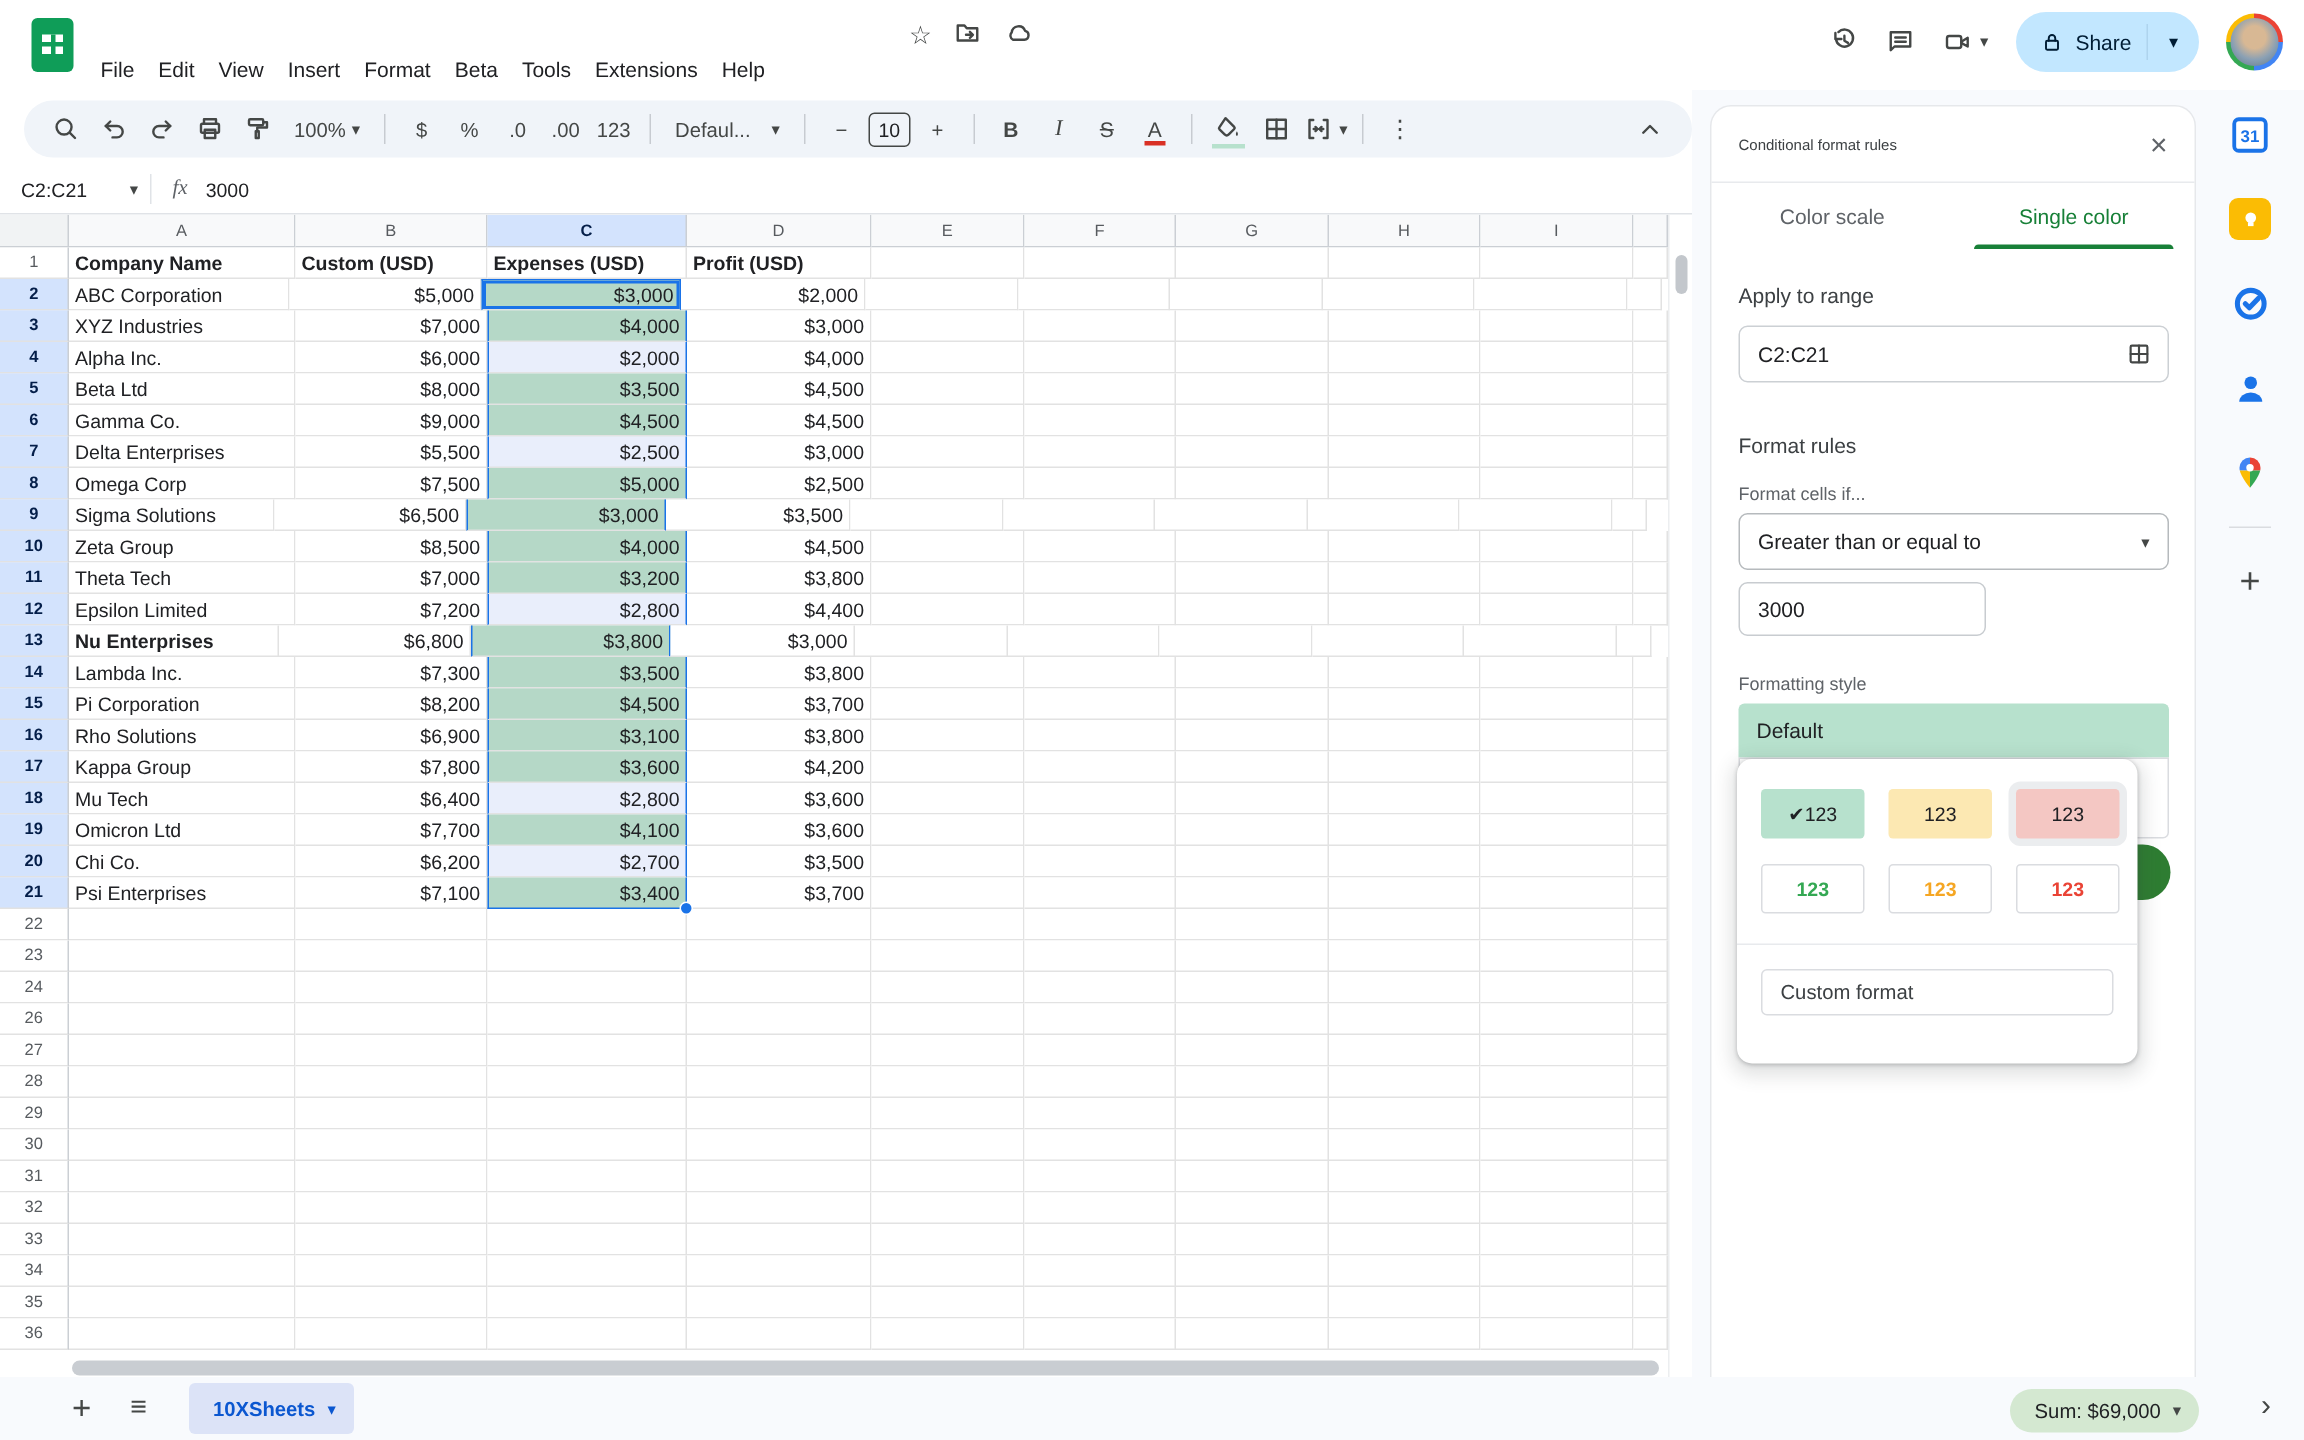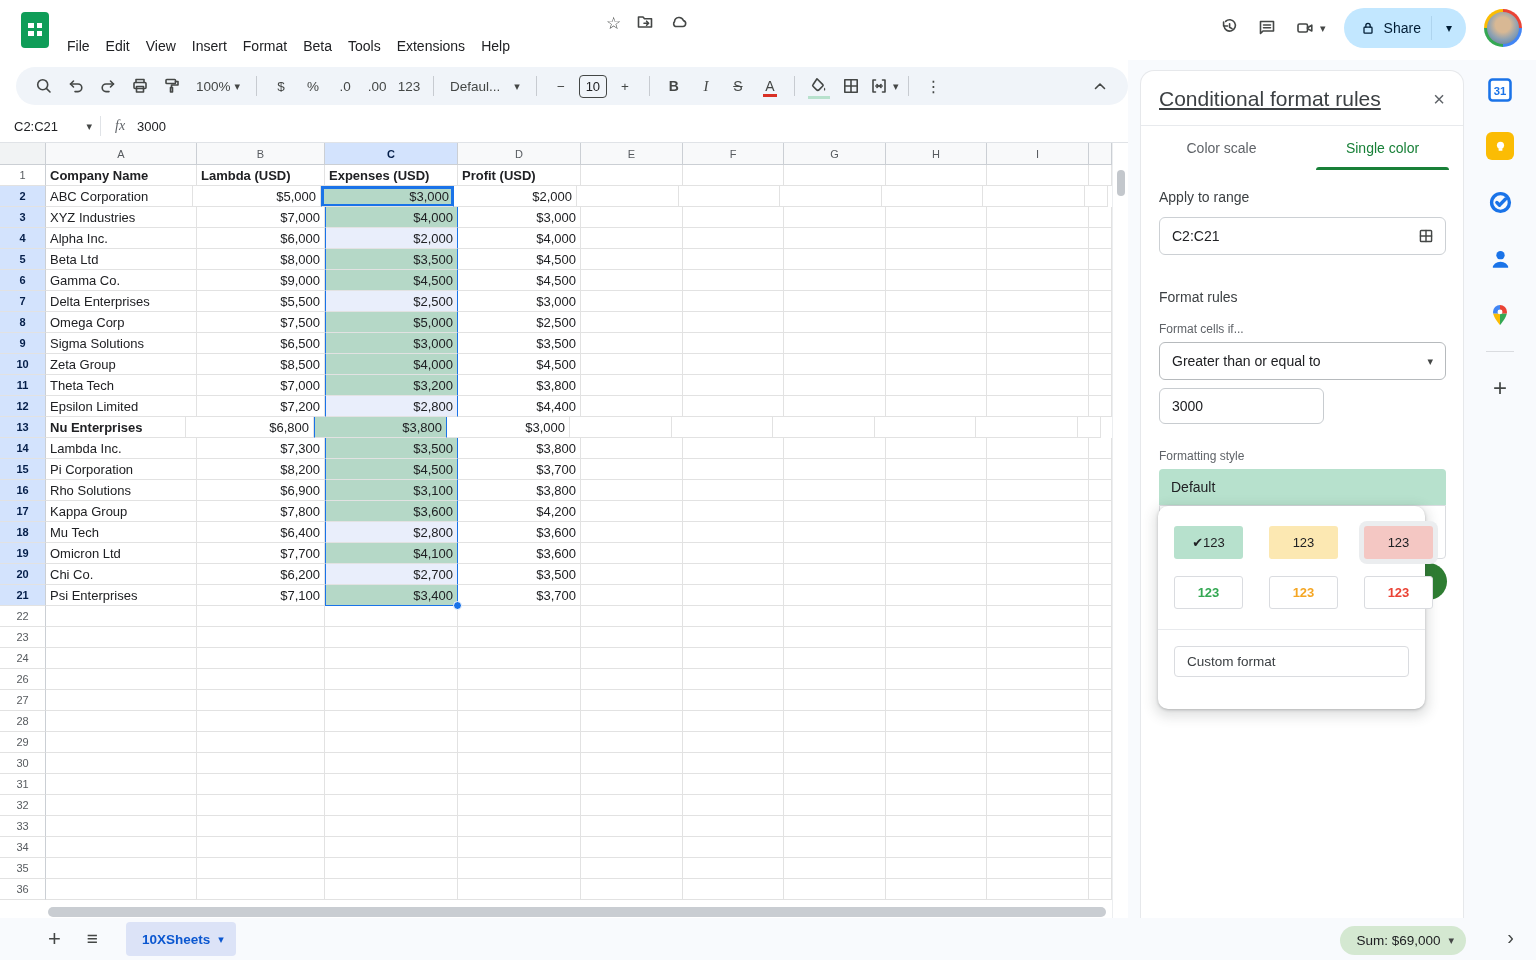--- a/index.html
+++ b/index.html
@@ -85,21 +85,21 @@
   #vscroll .thumb { position:absolute; left:4px; top:27px; width:8px; height:26px; background:#c3c7cc; border-radius:4px; }
   #hscroll { position:absolute; left:0; top:763px; width:1112px; height:12px; background:#fff; }
   #hscroll .thumb { position:absolute; left:48px; top:1px; width:1058px; height:10px; background:#c9cdd2; border-radius:5px; }
 
   
   #rightbg { position:absolute; left:1128px; top:60px; width:408px; height:858px; background:#f8fafd; }
   #panel { position:absolute; left:1140px; top:70px; width:324px; height:848px; background:#fff;
     border:1px solid #e6e8eb; border-bottom:none; border-radius:14px 14px 0 0; z-index:6; }
   #panel-head { display:flex; align-items:center; justify-content:space-between; padding:16px 18px 14px 18px;
     border-bottom:1px solid #e8eaed; }
-  #panel-title { font-size:21px; color:#3c4043;text-decoration:underline; }
+  #panel-title { font-size:10px; color:#3c4043; }
   #panel-close { font-size:20px; color:#5f6368; cursor:pointer; line-height:1; }
   #panel-tabs { display:flex; height:44px; }
   .ptab { flex:1; display:flex; align-items:center; justify-content:center; font-size:14px; font-weight:500;
     color:#5f6368; cursor:pointer; position:relative; }
   .ptab.active { color:#188038; }
   .ptab.active::after { content:""; position:absolute; left:14px; right:14px; bottom:0; height:3px;
     background:#188038; border-radius:3px 3px 0 0; }
   .plabel { font-size:14px; font-weight:500; color:#3c4043; }
   .psmall { font-size:12px; color:#5f6368; }
   #apply-label { position:absolute; left:18px; top:118px; }
@@ -115,21 +115,21 @@
     border-radius:6px; display:flex; align-items:center; padding:0 12px; font-size:14px; cursor:text; }
   #style-label { position:absolute; left:18px; top:378px; }
   #default-bar { position:absolute; left:18px; top:398px; width:287px; height:36px; background:#b7e1cd;
     border-radius:4px 4px 0 0; display:flex; align-items:center; padding:0 12px; font-size:14px; cursor:pointer; }
   #preview-box { position:absolute; left:18px; top:434px; width:287px; height:54px; background:#fff;
     border:1px solid #dadce0; border-radius:0 0 4px 4px; }
   #done-btn { position:absolute; left:240px; top:492px; width:66px; height:37px; background:#2e7d32;
     border-radius:19px; cursor:pointer; }
   #style-popup { position:absolute; left:17px; top:435px; width:267px; height:203px; background:#fff;
     border-radius:10px; box-shadow:0 1px 3px rgba(60,64,67,.3), 0 4px 12px 4px rgba(60,64,67,.15); z-index:8; }
-  .chiprow { display:flex; gap:26px; padding:0 16px; align-items:center; }
+  .chiprow { display:flex; gap:16px; padding:0 16px; align-items:center; }
   .chiprow.r1 { margin-top:20px; }
   .chiprow.r2 { margin-top:17px; }
   .chip { width:69px; height:33px; border-radius:3px; display:flex; align-items:center; justify-content:center;
     font-size:13px; color:#202124; cursor:pointer; flex:none; }
   .chip.outlined { border:1px solid #dadce0; font-weight:700; background:#fff; }
   .hover-ring { background:#ebedef; border-radius:8px; padding:5px; margin:-5px; }
   #popup-div { margin:20px 0 0 0; height:1px; background:#e8eaed; }
   #custom-format { margin:16px 16px 0 16px; height:31px; border:1px solid #dadce0; border-radius:4px;
     display:flex; align-items:center; padding:0 12px; font-size:13.5px; color:#3c4043; cursor:pointer; }
 
@@ -336,21 +336,21 @@
         <div class="hcell" style="width: 102px;">G</div>
         <div class="hcell" style="width: 101px;">H</div>
         <div class="hcell" style="width: 102px;">I</div>
         <div class="hcell" style="width: 23px;"></div>
       </div>
     </div>
   <div id="grid-rows">
       <div class="grow">
         <div class="rhead">1</div>
         <div class="cell hdr" style="width: 151px; height: 21px;">Company Name</div>
-        <div class="cell hdr" style="width: 128px; height: 21px;">Lambda (USD)</div>
+        <div class="cell hdr" style="width: 128px; height: 21px;">Custom (USD)</div>
         <div class="cell hdr" style="width: 133px; height: 21px;">Expenses (USD)</div>
         <div class="cell hdr" style="width: 123px; height: 21px;">Profit (USD)</div>
         <div class="cell" style="width: 102px; height: 21px;"></div>
         <div class="cell" style="width: 101px; height: 21px;"></div>
         <div class="cell" style="width: 102px; height: 21px;"></div>
         <div class="cell" style="width: 101px; height: 21px;"></div>
         <div class="cell" style="width: 102px; height: 21px;"></div>
         <div class="cell" style="width: 23px; height: 21px;"></div>
       </div>
       <div class="grow">
@@ -439,21 +439,21 @@
         <div class="cell num" style="width: 123px; height: 21px;">$2,500</div>
         <div class="cell" style="width: 102px; height: 21px;"></div>
         <div class="cell" style="width: 101px; height: 21px;"></div>
         <div class="cell" style="width: 102px; height: 21px;"></div>
         <div class="cell" style="width: 101px; height: 21px;"></div>
         <div class="cell" style="width: 102px; height: 21px;"></div>
         <div class="cell" style="width: 23px; height: 21px;"></div>
       </div>
       <div class="grow">
         <div class="rhead sel">9</div>
-        <div class="cell" style="width: 151px; height: 21px;">Sigma Solutions</div>
+        <div class="cell" style="width: 137px; height: 21px;">Sigma Solutions</div>
         <div class="cell num" style="width: 128px; height: 21px;">$6,500</div>
         <div class="cell num cmatch rangecol" style="width: 133px; height: 21px;">$3,000</div>
         <div class="cell num" style="width: 123px; height: 21px;">$3,500</div>
         <div class="cell" style="width: 102px; height: 21px;"></div>
         <div class="cell" style="width: 101px; height: 21px;"></div>
         <div class="cell" style="width: 102px; height: 21px;"></div>
         <div class="cell" style="width: 101px; height: 21px;"></div>
         <div class="cell" style="width: 102px; height: 21px;"></div>
         <div class="cell" style="width: 23px; height: 21px;"></div>
       </div>

